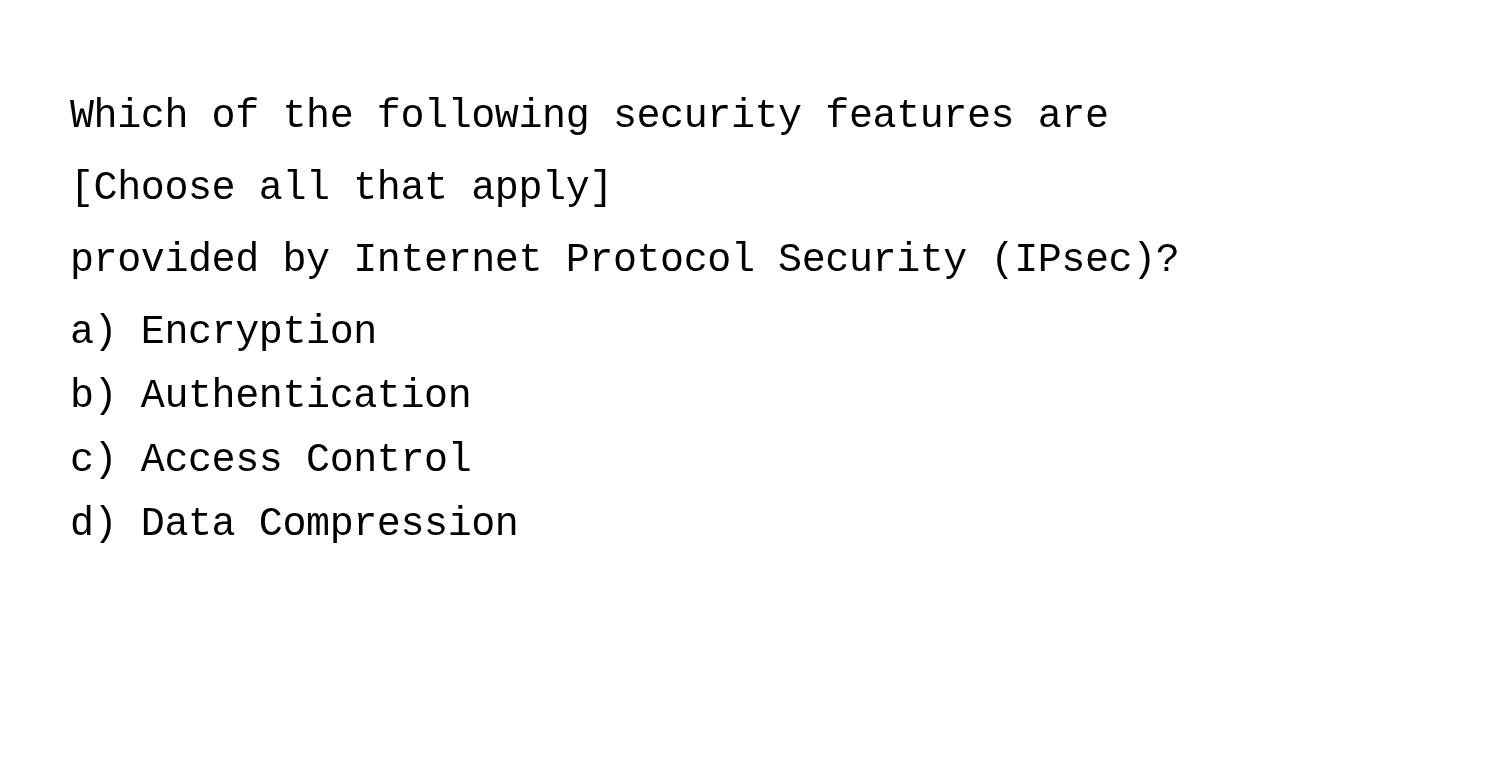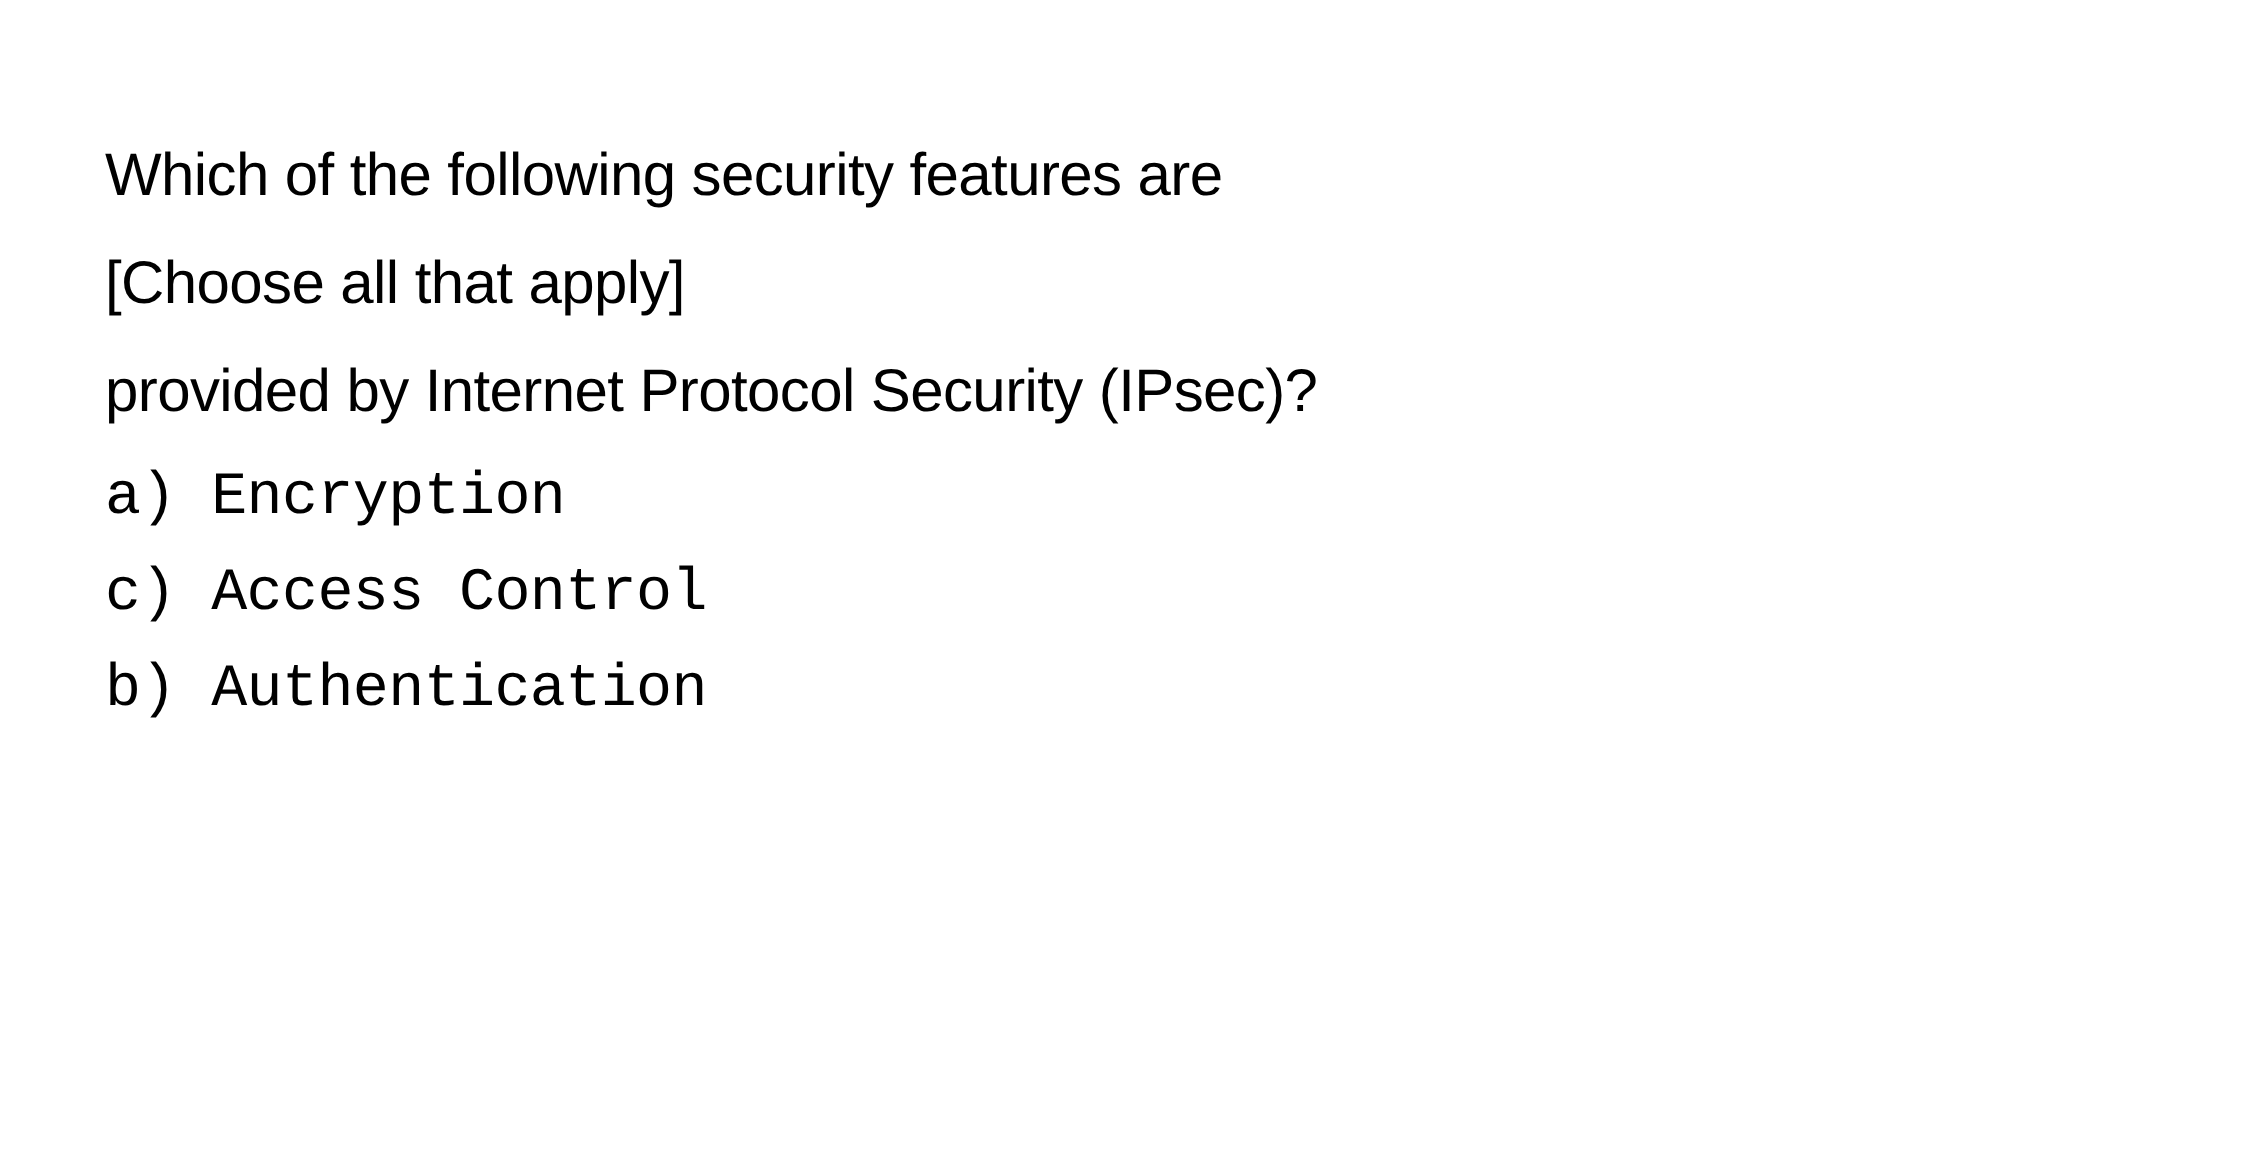--- a/index.html
+++ b/index.html
@@ -14,33 +14,35 @@
     }
     .content {
       padding: 85px 70px 0 70px;
     }
     .question-text {
       font-size: 40px;
       line-height: 1.6;
       font-weight: 400;
       margin: 0 0 8px 0;
       letter-spacing: -0.01em;
+      font-family: Liberation Mono, monospace;
     }
     .option {
       font-size: 40px;
       line-height: 1.6;
       font-weight: 400;
       margin: 0;
       letter-spacing: -0.01em;
       font-family: Liberation Mono, monospace;
     }
   </style>
 </head>
 <body>
 
 <div class="content">
   <p class="question-text">Which of the following security features are</p>
   <p class="question-text">[Choose all that apply]</p>
   <p class="question-text">provided by Internet Protocol Security (IPsec)?</p>
   <p class="option">a) Encryption</p>
+  <p class="option">b) Authentication</p>
   <p class="option">c) Access Control</p>
-  <p class="option">b) Authentication</p>
+  <p class="option">d) Data Compression</p>
 </div>
 
 </body></html>

